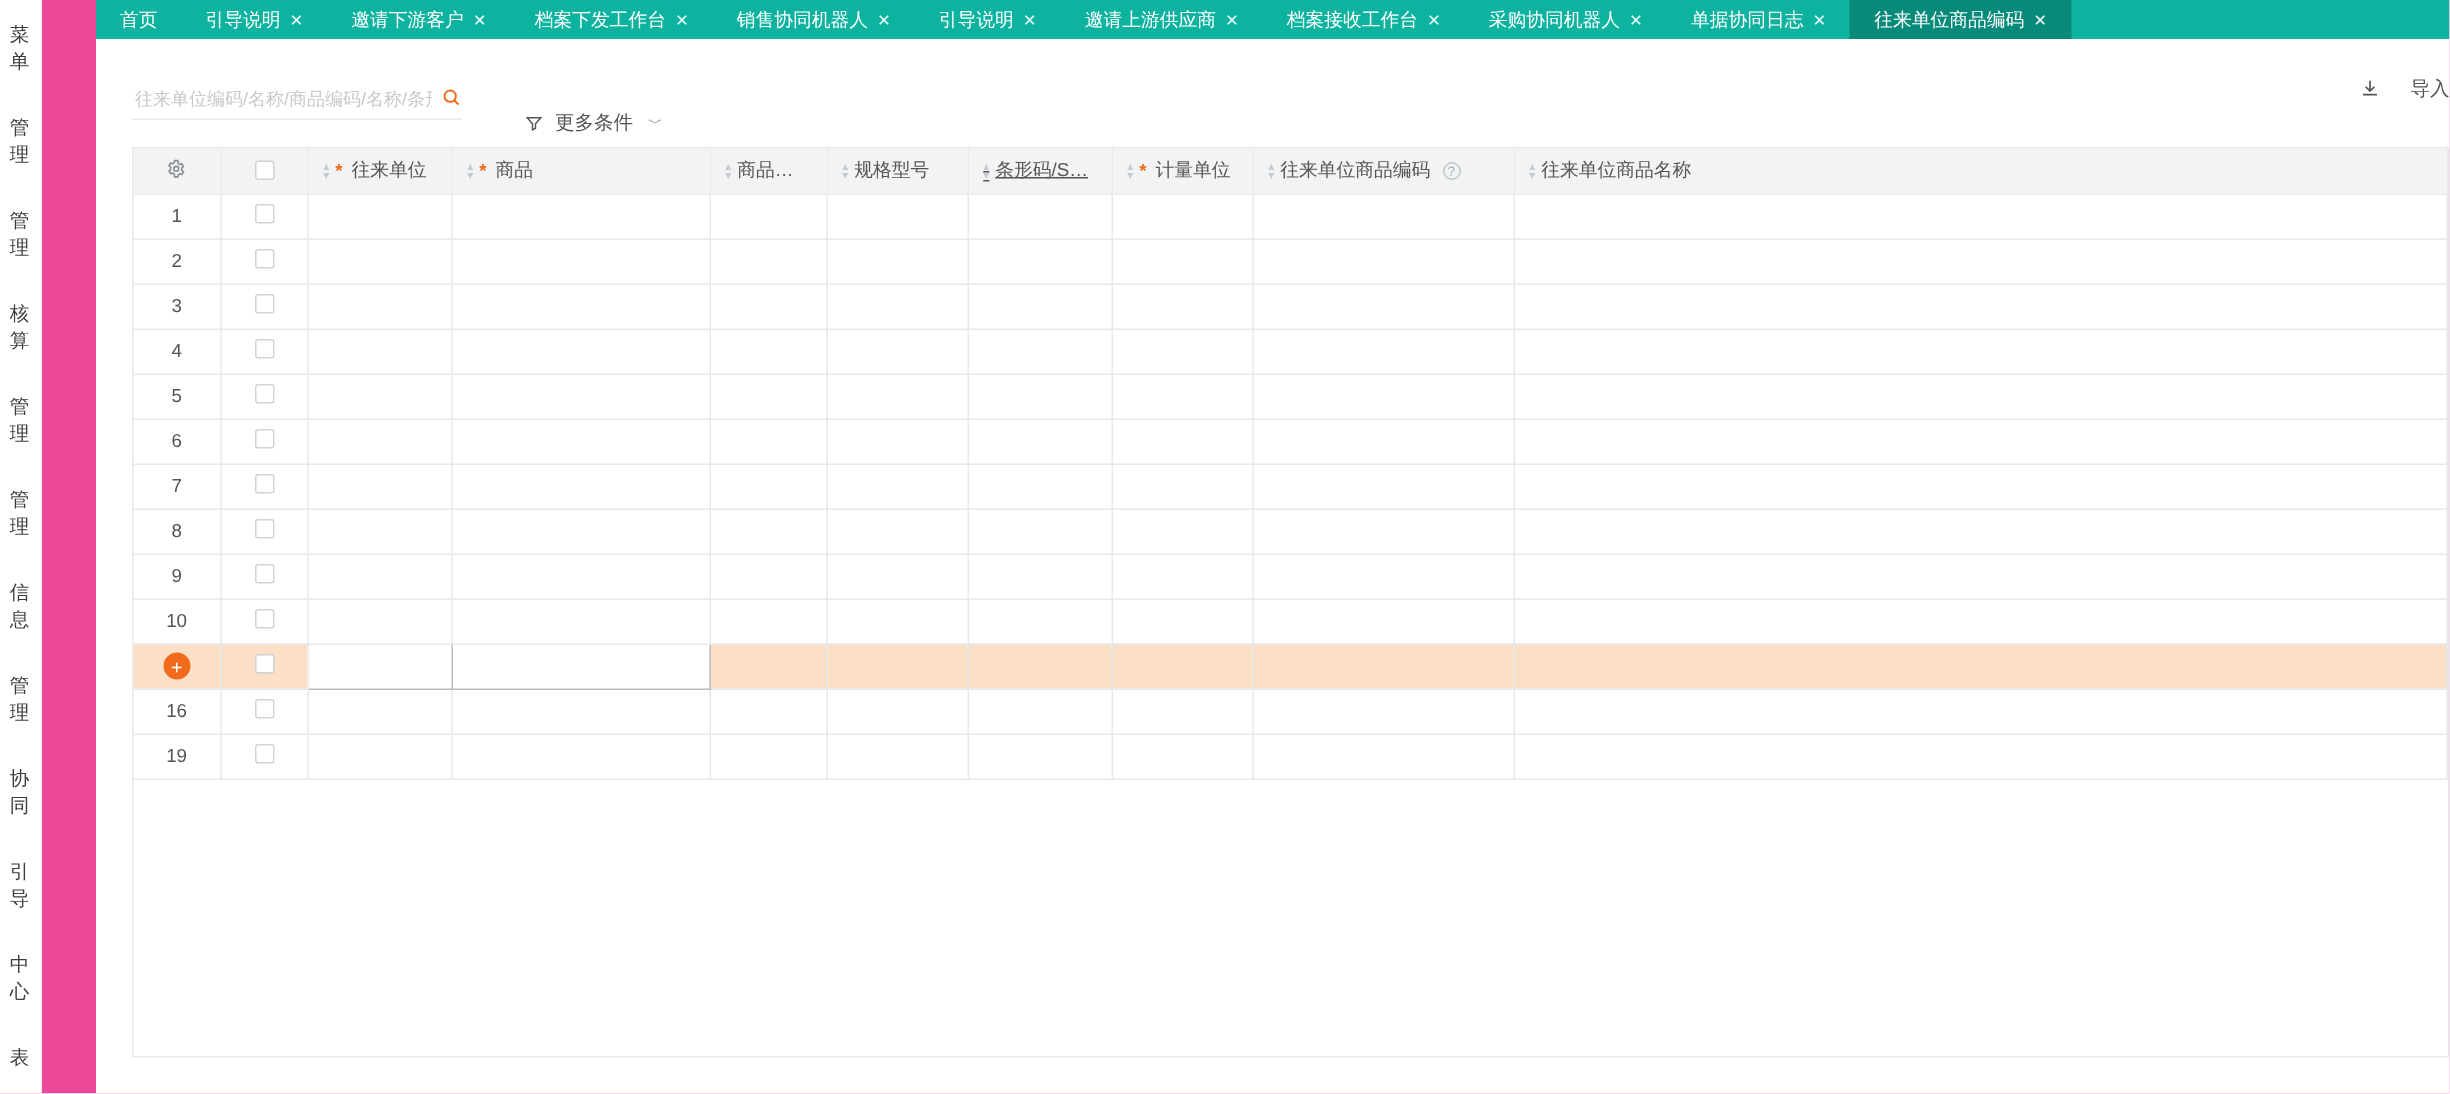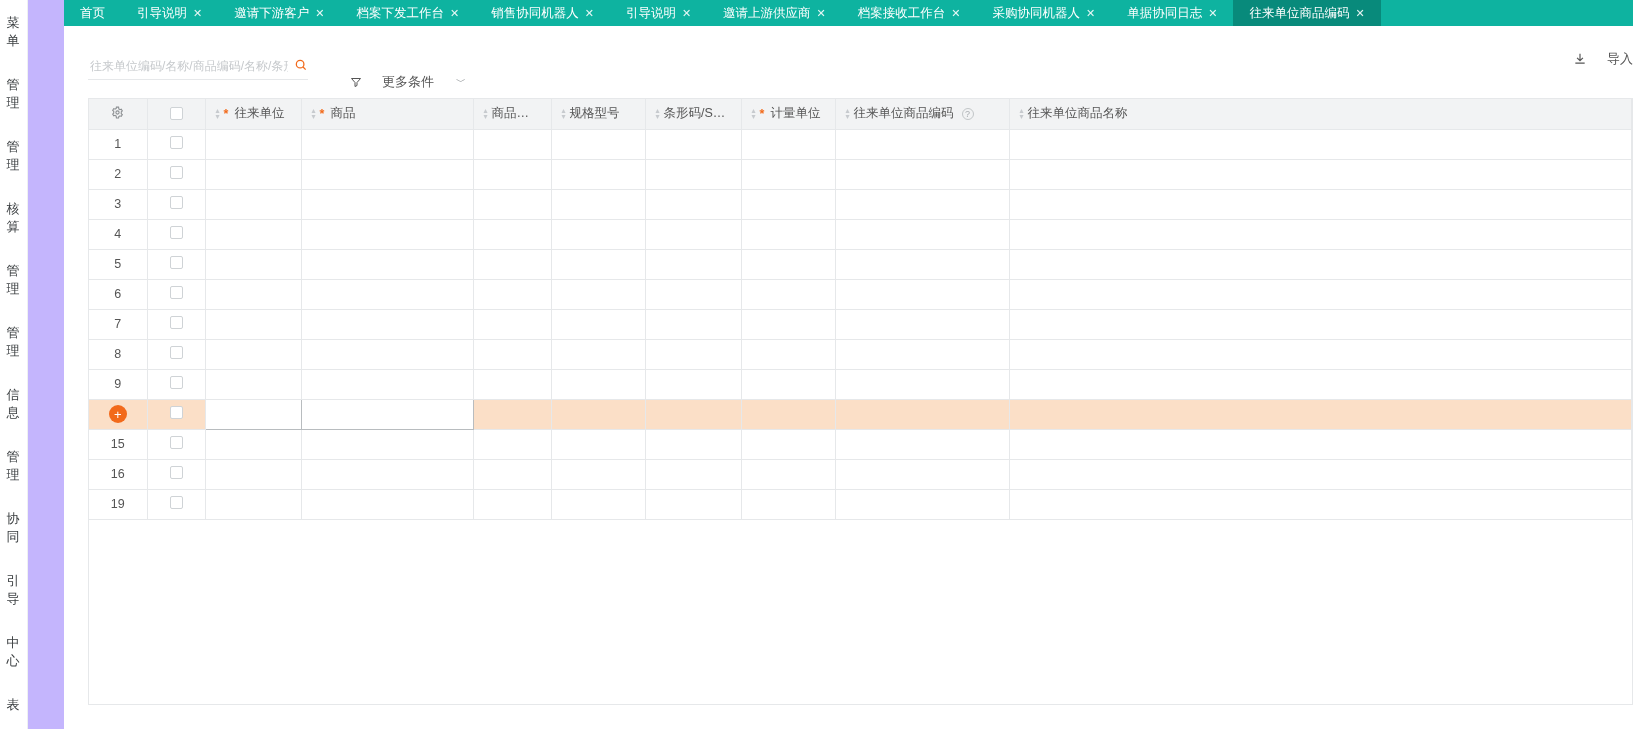--- a/index.html
+++ b/index.html
@@ -9,37 +9,37 @@
     --text:#333;
     --muted:#9aa1a5;
     --border:#e6e8ea;
     --header-bg:#f2f3f4;
     --row-highlight:#fbdfc7;
     --orange:#f26a1b;
     --placeholder:#c6c9cc;
   }
   *{box-sizing:border-box;}
   html,body{margin:0;padding:0;font-family:"Microsoft YaHei","PingFang SC",Arial,sans-serif;font-size:13px;color:var(--text);background:#fff;}
-  .page{width:1633px;height:729px;overflow:hidden;position:relative;background:#c4b5fd;}
+  .page{width:1633px;height:729px;overflow:hidden;position:relative;background:#ec4899;}
   
   .sidebar{position:absolute;left:0;top:0;width:28px;height:100%;background:#fff;border-right:1px solid #eef0f2;padding-top:6px;}
   .sidebar .side-item{width:100%;text-align:center;font-size:13px;color:#3a3e40;line-height:18px;padding:8px 0 18px 0;letter-spacing:1px;user-select:none;}
   
   .tabbar{position:absolute;left:64px;top:0;right:0;height:26px;background:var(--teal);display:flex;align-items:stretch;color:#fff;}
   .tabbar .tab{display:flex;align-items:center;padding:0 16px;font-size:12.5px;white-space:nowrap;cursor:pointer;position:relative;justify-content:center;}
   .tabbar .tab.active{background:var(--teal-deep);}
   .tabbar .tab .close{margin-left:6px;font-size:11px;opacity:.9;}
   
   .main{position:absolute;left:64px;right:0;top:26px;bottom:0;background:#fff;padding:24px 0 0 24px;}
   .toolbar{display:flex;align-items:center;height:32px;margin-bottom:16px;position:relative;}
   .search-wrap{width:220px;height:28px;border:none;border-bottom:1px solid #e6e8ea;display:flex;align-items:center;}
   .search-input{flex:1;border:none;outline:none;font-size:12px;color:#333;background:transparent;}
   .search-input::placeholder{color:var(--placeholder);}
   .search-icon{color:var(--orange);font-size:14px;line-height:1;margin-left:4px;}
-  .more-cond{margin-left:42px;display:flex;align-items:center;color:#555;font-size:13px;gap:20px;cursor:pointer;margin-top:32px;}
+  .more-cond{margin-left:42px;display:flex;align-items:center;color:#555;font-size:13px;gap:8px;cursor:pointer;margin-top:32px;}
   .funnel-icon{width:12px;height:12px;display:inline-block;}
   .chev-down{font-size:10px;color:#8a8f92;margin-left:2px;}
   .export-btn{position:absolute;right:0;top:0;display:flex;align-items:center;color:#555;font-size:13px;gap:20px;cursor:pointer;}
   .export-icon{width:14px;height:14px;display:inline-block;}
   
   .table-wrap{border:1px solid var(--border);overflow:auto;height:calc(100% - 72px);}
   table{border-collapse:collapse;width:100%;table-layout:fixed;}
   th,td{border-right:1px solid var(--border);border-bottom:1px solid var(--border);padding:0;text-align:left;vertical-align:middle;height:30px;}
   thead th{background:var(--header-bg);font-weight:400;color:#555;font-size:12.5px;position:sticky;top:0;z-index:2;}
   .th-inner{display:flex;align-items:center;padding:0 10px;gap:4px;height:100%;}
@@ -47,21 +47,21 @@
   .sort-icon::before{content:"▴";}
   .sort-icon::after{content:"▾";}
   .req{color:var(--orange);font-weight:700;margin-right:2px;}
   .info-icon{width:12px;height:12px;border:1px solid #c2c6c8;border-radius:50%;display:inline-flex;align-items:center;justify-content:center;font-size:9px;color:#a9adb0;margin-left:4px;}
   .col-gear{width:58px;text-align:center;}
   .col-chk{width:58px;text-align:center;}
   .col-unit{width:96px;}
   .col-prod{width:172px;}
   .col-cls{width:78px;}
   .col-spec{width:94px;}
-  .col-bar{width:96px;}
+  .col-bar{width:96px;text-decoration:underline;}
   .col-uom{width:94px;}
   .col-code{width:174px;}
   .col-name{width:auto;}
   tbody tr td{font-size:12.5px;color:#444;}
   .rownum{text-align:center;color:#555;}
   .chkcell{text-align:center;}
   .chkbox{width:13px;height:13px;border:1px solid #cfd3d6;border-radius:2px;display:inline-block;background:#fff;}
   tr.highlight td{background:var(--row-highlight);}
   tr.highlight td.col-unit, tr.highlight td.col-prod{background:#fff;border:1px solid #b8bcbf;}
   .add-circle{width:18px;height:18px;border-radius:50%;background:var(--orange);color:#fff;display:inline-flex;align-items:center;justify-content:center;font-size:13px;line-height:1;}
@@ -351,34 +351,34 @@
               <td class="chkcell"><span class="chkbox"></span></td>
               <td class="col-unit"></td>
               <td class="col-prod"></td>
               <td class="col-cls"></td>
               <td class="col-spec"></td>
               <td class="col-bar"></td>
               <td class="col-uom"></td>
               <td class="col-code"></td>
               <td class="col-name"></td>
             </tr>
+            <tr>
+              <td class="rownum">10</td>
+              <td class="chkcell"><span class="chkbox"></span></td>
+              <td class="col-unit"></td>
+              <td class="col-prod"></td>
+              <td class="col-cls"></td>
+              <td class="col-spec"></td>
+              <td class="col-bar"></td>
+              <td class="col-uom"></td>
+              <td class="col-code"></td>
+              <td class="col-name"></td>
+            </tr>
             <tr class="highlight">
               <td class="rownum"><span class="add-circle">+</span></td>
-              <td class="chkcell"><span class="chkbox"></span></td>
-              <td class="col-unit"></td>
-              <td class="col-prod"></td>
-              <td class="col-cls"></td>
-              <td class="col-spec"></td>
-              <td class="col-bar"></td>
-              <td class="col-uom"></td>
-              <td class="col-code"></td>
-              <td class="col-name"></td>
-            </tr>
-            <tr>
-              <td class="rownum">15</td>
               <td class="chkcell"><span class="chkbox"></span></td>
               <td class="col-unit"></td>
               <td class="col-prod"></td>
               <td class="col-cls"></td>
               <td class="col-spec"></td>
               <td class="col-bar"></td>
               <td class="col-uom"></td>
               <td class="col-code"></td>
               <td class="col-name"></td>
             </tr>

